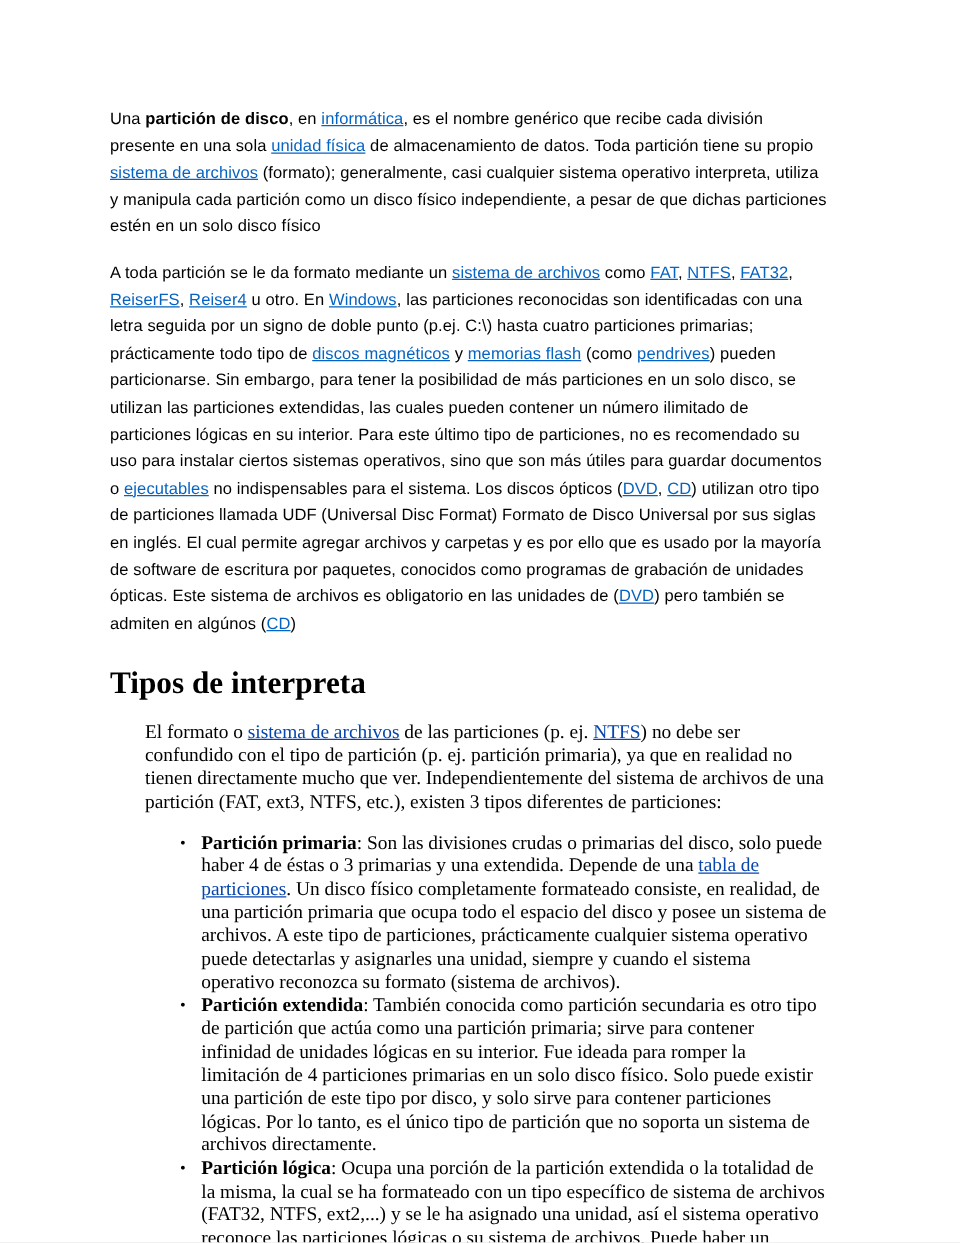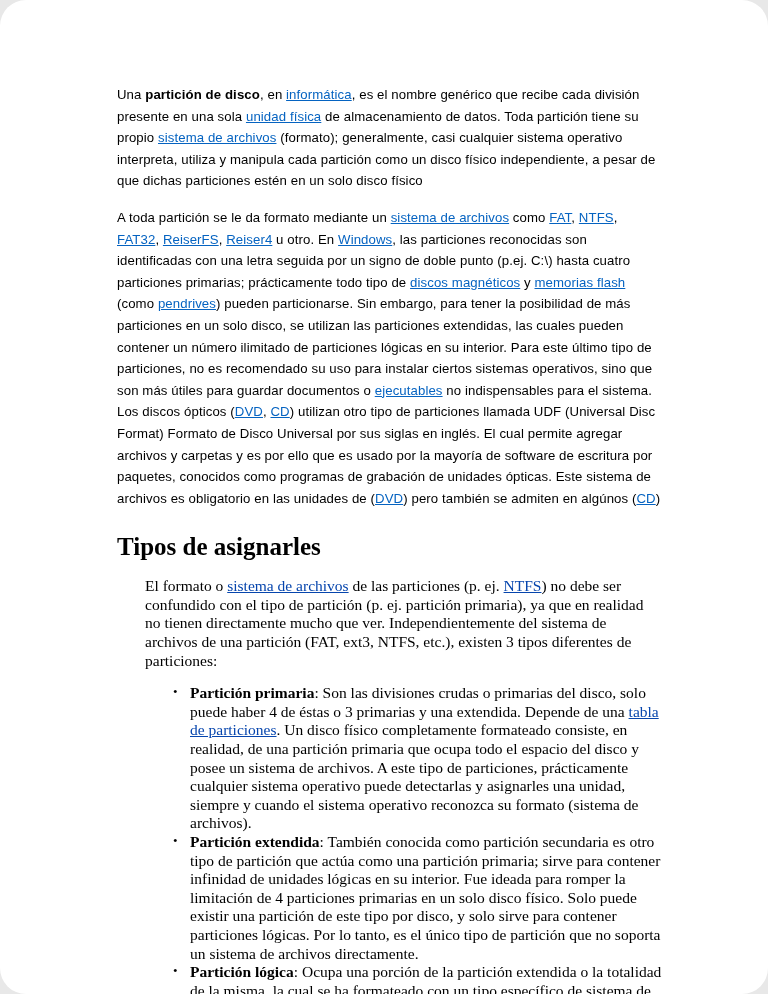--- a/index.html
+++ b/index.html
@@ -7,24 +7,23 @@
     padding: 0;
     background: #e8e8e8;
   }
   .page {
     position: relative;
     width: 768px;
     height: 994px;
     margin: 0 auto;
     background: var(--bg, #ffffff);
     box-sizing: border-box;
-    padding: 84px 106px 0 117px;
+    padding: 84px 106px 0 88px;
     color: var(--text, #000000);
     overflow: hidden;
-    border-radius: 26px;
   }
   .para { margin: 0; }
   .sans {
     font-family: "Liberation Sans", sans-serif;
     font-size: 13.2px;
     line-height: 21.6px;
     margin-bottom: 15px;
     letter-spacing: 0.1px;
   }
   .serif-scope {
@@ -68,21 +67,21 @@
 </style>
 </head>
 <body>
 
 <div class="page">
 
   <p class="para sans"><span class="plain">Una </span><span class="bold">partición de disco</span><span class="plain">, en </span><a href="#" class="link">informática</a><span class="plain">, es el nombre genérico que recibe cada división presente en una sola </span><a href="#" class="link">unidad física</a><span class="plain"> de almacenamiento de datos. Toda partición tiene su propio </span><a href="#" class="link">sistema de archivos</a><span class="plain"> (formato); generalmente, casi cualquier sistema operativo interpreta, utiliza y manipula cada partición como un disco físico independiente, a pesar de que dichas particiones estén en un solo disco físico</span></p>
 
   <p class="para sans"><span class="plain">A toda partición se le da formato mediante un </span><a href="#" class="link">sistema de archivos</a><span class="plain"> como </span><a href="#" class="link">FAT</a><span class="plain">, </span><a href="#" class="link">NTFS</a><span class="plain">, </span><a href="#" class="link">FAT32</a><span class="plain">, </span><a href="#" class="link">ReiserFS</a><span class="plain">, </span><a href="#" class="link">Reiser4</a><span class="plain"> u otro. En </span><a href="#" class="link">Windows</a><span class="plain">, las particiones reconocidas son identificadas con una letra seguida por un signo de doble punto (p.ej. C:\) hasta cuatro particiones primarias; prácticamente todo tipo de </span><a href="#" class="link">discos magnéticos</a><span class="plain"> y </span><a href="#" class="link">memorias flash</a><span class="plain"> (como </span><a href="#" class="link">pendrives</a><span class="plain">) pueden particionarse. Sin embargo, para tener la posibilidad de más particiones en un solo disco, se utilizan las particiones extendidas, las cuales pueden contener un número ilimitado de particiones lógicas en su interior. Para este último tipo de particiones, no es recomendado su uso para instalar ciertos sistemas operativos, sino que son más útiles para guardar documentos o </span><a href="#" class="link">ejecutables</a><span class="plain"> no indispensables para el sistema. Los discos ópticos (</span><a href="#" class="link">DVD</a><span class="plain">, </span><a href="#" class="link">CD</a><span class="plain">) utilizan otro tipo de particiones llamada UDF (Universal Disc Format) Formato de Disco Universal por sus siglas en inglés. El cual permite agregar archivos y carpetas y es por ello que es usado por la mayoría de software de escritura por paquetes, conocidos como programas de grabación de unidades ópticas. Este sistema de archivos es obligatorio en las unidades de (</span><a href="#" class="link">DVD</a><span class="plain">) pero también se admiten en algúnos (</span><a href="#" class="link">CD</a><span class="plain">)</span></p>
 
-  <h1 class="heading">Tipos de asignarles</h1>
+  <h1 class="heading">Tipos de interpreta</h1>
 
   <div class="serif-scope">
     <p class="para intro-para"><span class="plain">El formato o </span><a href="#" class="link">sistema de archivos</a><span class="plain"> de las particiones (p. ej. </span><a href="#" class="link">NTFS</a><span class="plain">) no debe ser confundido con el tipo de partición (p. ej. partición primaria), ya que en realidad no tienen directamente mucho que ver. Independientemente del sistema de archivos de una partición (FAT, ext3, NTFS, etc.), existen 3 tipos diferentes de particiones:</span></p>
 
     <ul class="bullets">
       <li><span class="marker">•</span><span class="bold">Partición primaria</span><span class="plain">: Son las divisiones crudas o primarias del disco, solo puede haber 4 de éstas o 3 primarias y una extendida. Depende de una </span><a href="#" class="link">tabla de particiones</a><span class="plain">. Un disco físico completamente formateado consiste, en realidad, de una partición primaria que ocupa todo el espacio del disco y posee un sistema de archivos. A este tipo de particiones, prácticamente cualquier sistema operativo puede detectarlas y asignarles una unidad, siempre y cuando el sistema operativo reconozca su formato (sistema de archivos).</span></li>
       <li><span class="marker">•</span><span class="bold">Partición extendida</span><span class="plain">: También conocida como partición secundaria es otro tipo de partición que actúa como una partición primaria; sirve para contener infinidad de unidades lógicas en su interior. Fue ideada para romper la limitación de 4 particiones primarias en un solo disco físico. Solo puede existir una partición de este tipo por disco, y solo sirve para contener particiones lógicas. Por lo tanto, es el único tipo de partición que no soporta un sistema de archivos directamente.</span></li>
       <li><span class="marker">•</span><span class="bold">Partición lógica</span><span class="plain">: Ocupa una porción de la partición extendida o la totalidad de la misma, la cual se ha formateado con un tipo específico de sistema de archivos (FAT32, NTFS, ext2,...) y se le ha asignado una unidad, así el sistema operativo reconoce las particiones lógicas o su sistema de archivos. Puede haber un máximo</span></li>
     </ul>
   </div>

